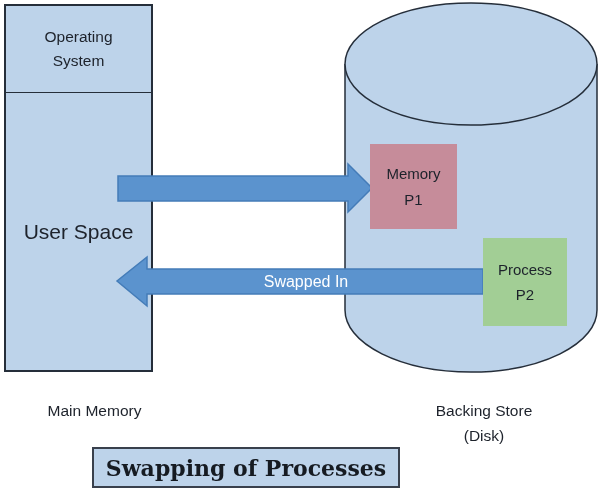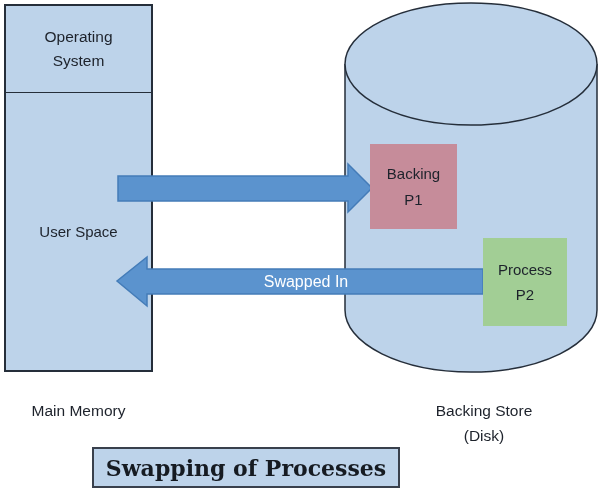--- a/index.html
+++ b/index.html
@@ -27,21 +27,21 @@
     height: 87px;
     box-sizing: border-box;
     border-bottom: 1.5px solid var(--outline_dark);
     display: flex; align-items: center; justify-content: center;
     text-align: center;
   }
   #os-section .wrap { width: 88px; font-size: 15.5px; line-height: 1.55; }
   #user-section {
     flex: 1;
     display: flex; align-items: center; justify-content: center;
-    font-size: 15px;
+    font-size: 21px;
   }
 
   
   #shape-layer { left: 0; top: 0; width: 600px; height: 492px; }
 
   
   .process-box {
     display: flex; align-items: center; justify-content: center;
     text-align: center;
     font-size: 15px; line-height: 1.7;
@@ -62,21 +62,21 @@
     font-size: 16px;
     text-align: center;
     height: 25px; line-height: 25px;
     white-space: nowrap;
   }
   #swapped-out-label { left: 120px; top: 176px; width: 226px; }
   #swapped-in-label  { left: 211px; top: 269px; width: 190px; }
 
   
   .caption { font-size: 15.5px; text-align: center; }
-  #main-memory-caption { left: 4px; top: 402px; width: 149px; }
+  #main-memory-caption { left: 20px; top: 402px; width: 149px; }
   #backing-store-caption { left: 384px; top: 398px; width: 200px; line-height: 1.62; }
   #backing-store-caption .wrap { display: inline-block; width: 106px; }
 
   
   #title-box {
     left: 92px; top: 447px;
     width: 308px; height: 41px;
     box-sizing: border-box;
     background: var(--light_blue);
     border: 2px solid #39404c;
@@ -106,21 +106,21 @@
     <path d="M345,64 L345,310 A126,62 0 0 0 597,310 L597,64" style="fill:var(--light_blue); stroke:var(--outline_dark); stroke-width:1.5"></path>
 
     <ellipse cx="471" cy="64" rx="126" ry="61" style="fill:var(--light_blue); stroke:var(--outline_dark); stroke-width:1.5"></ellipse>
 
     <polygon points="118,176 348,176 348,164 372,188 348,212 348,201 118,201" style="fill:var(--arrow_blue); stroke:var(--arrow_border); stroke-width:1.5"></polygon>
 
     <polygon points="483,269 147,269 147,257 117,281 147,306 147,294 483,294" style="fill:var(--arrow_blue); stroke:var(--arrow_border); stroke-width:1.5"></polygon>
   </svg>
 
   <div id="process-p1" class="abs process-box">
-    <div class="wrap">Backing P1</div>
+    <div class="wrap">Memory P1</div>
   </div>
   <div id="process-p2" class="abs process-box">
     <div class="wrap">Process P2</div>
   </div>
 
   <div id="swapped-in-label" class="abs arrow-label">Swapped In</div>
 
   <div id="main-memory-caption" class="abs caption">Main Memory</div>
   <div id="backing-store-caption" class="abs caption">
     <span class="wrap">Backing Store (Disk)</span>

